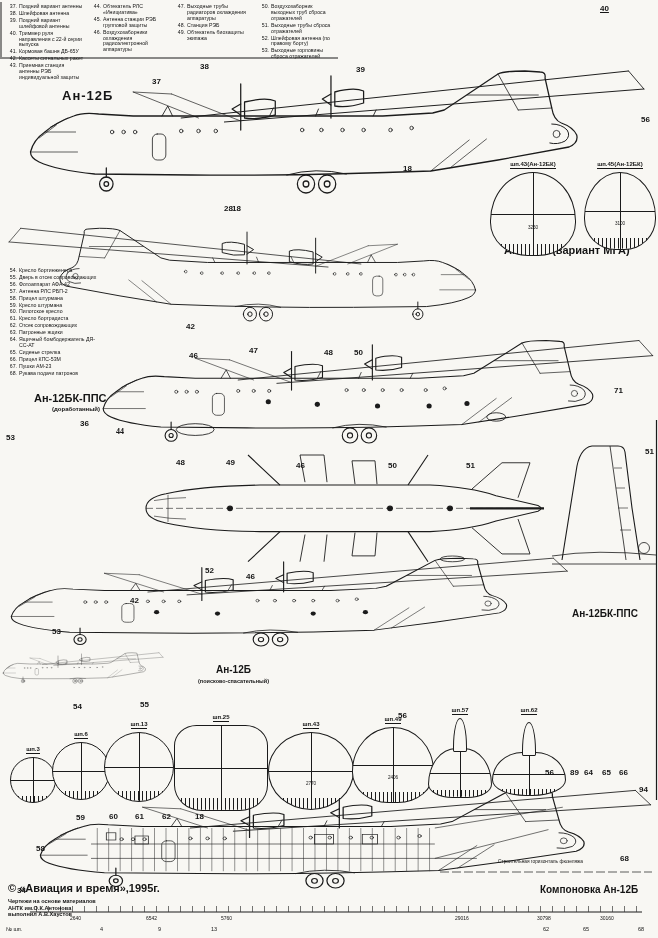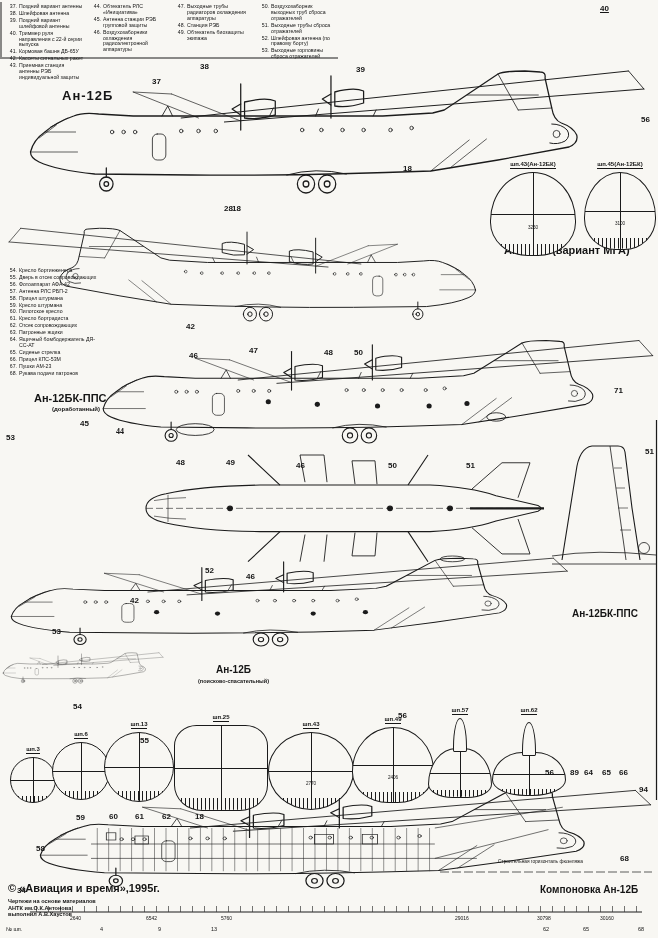--- a/index.html
+++ b/index.html
@@ -450,35 +450,35 @@
       <span class="co" style="position: absolute; left: 641px; top: 116px;">56</span>
       <span class="co" style="position: absolute; left: 224px; top: 205px;">28</span>
       <span class="co" style="position: absolute; left: 232px; top: 205px;">18</span>
       <span class="co" style="position: absolute; left: 403px; top: 165px;">18</span>
       <span class="co" style="position: absolute; left: 186px; top: 323px;">42</span>
       <span class="co" style="position: absolute; left: 189px; top: 352px;">46</span>
       <span class="co" style="position: absolute; left: 215px; top: 347px; margin-left: 34px;">47</span>
       <span class="co" style="position: absolute; left: 324px; top: 349px;">48</span>
       <span class="co" style="position: absolute; left: 354px; top: 349px;">50</span>
       <span class="co" style="position: absolute; left: 116px; top: 428px; font-family: Liberation Serif, serif;">44</span>
-      <span class="co" style="position: absolute; left: 80px; top: 420px;">45</span>
+      <span class="co" style="position: absolute; left: 80px; top: 420px;">36</span>
       <span class="co" style="position: absolute; left: 614px; top: 387px;">71</span>
       <span class="co" style="position: absolute; left: 6px; top: 434px;">53</span>
       <span class="co" style="position: absolute; left: 176px; top: 459px;">48</span>
       <span class="co" style="position: absolute; left: 226px; top: 459px;">49</span>
       <span class="co" style="position: absolute; left: 296px; top: 462px;">46</span>
       <span class="co" style="position: absolute; left: 388px; top: 462px;">50</span>
       <span class="co" style="position: absolute; left: 466px; top: 462px;">51</span>
       <span class="co" style="position: absolute; left: 645px; top: 448px;">51</span>
       <span class="co" style="position: absolute; left: 52px; top: 628px;">53</span>
       <span class="co" style="position: absolute; left: 205px; top: 567px;">52</span>
       <span class="co" style="position: absolute; left: 246px; top: 573px;">46</span>
       <span class="co" style="position: absolute; left: 130px; top: 597px;">42</span>
       <span class="co" style="position: absolute; left: 73px; top: 703px;">54</span>
-      <span class="co" style="position: absolute; left: 140px; top: 701px; margin-top: 36px;">55</span>
+      <span class="co" style="position: absolute; left: 140px; top: 701px;">55</span>
       <span class="co" style="position: absolute; left: 398px; top: 712px;">56</span>
       <span class="co" style="position: absolute; left: 545px; top: 769px;">56</span>
       <span class="co" style="position: absolute; left: 570px; top: 769px;">89</span>
       <span class="co" style="position: absolute; left: 584px; top: 769px;">64</span>
       <span class="co" style="position: absolute; left: 602px; top: 769px;">65</span>
       <span class="co" style="position: absolute; left: 619px; top: 769px; text-align: center;">66</span>
       <span class="co" style="position: absolute; left: 639px; top: 786px;">94</span>
       <span class="co" style="position: absolute; left: 620px; top: 855px;">68</span>
       <span class="co" style="position: absolute; left: 36px; top: 845px;">58</span>
       <span class="co" style="position: absolute; left: 76px; top: 814px;">59</span>

